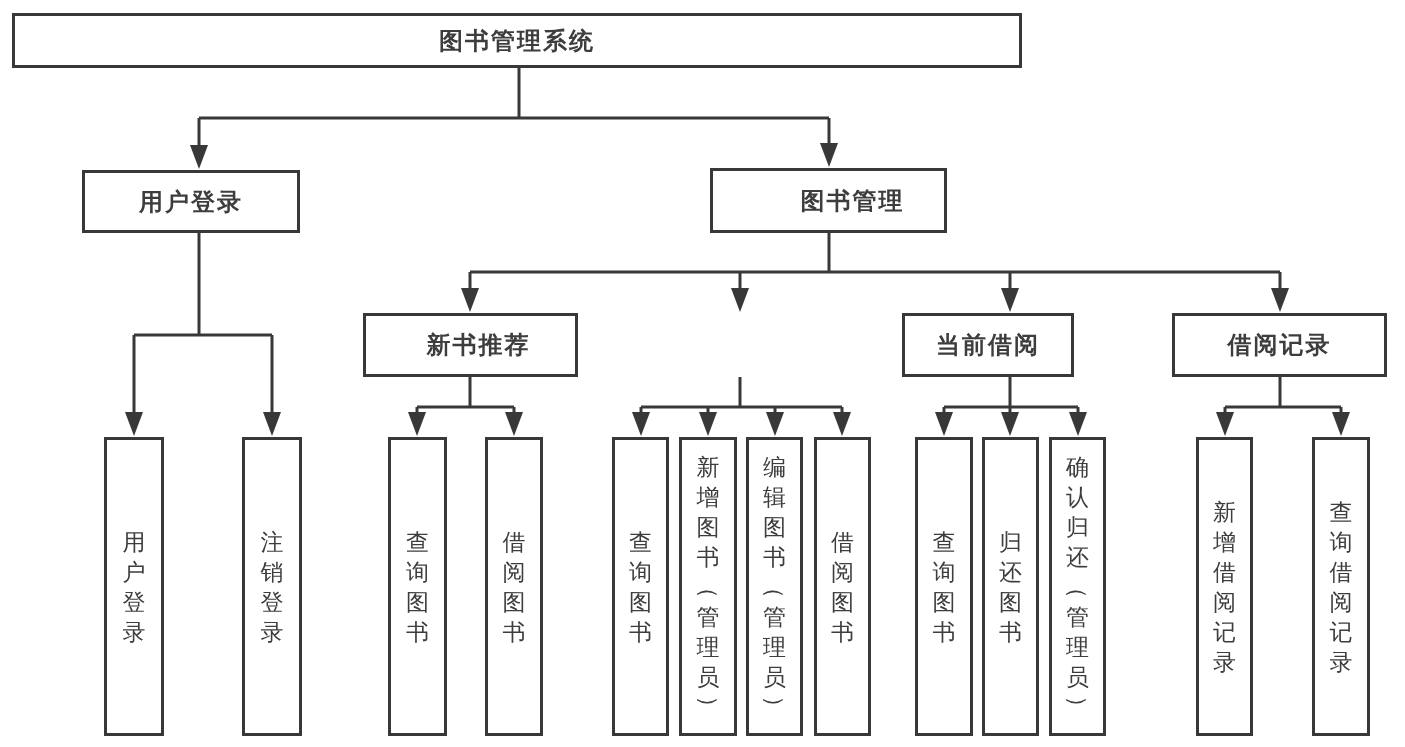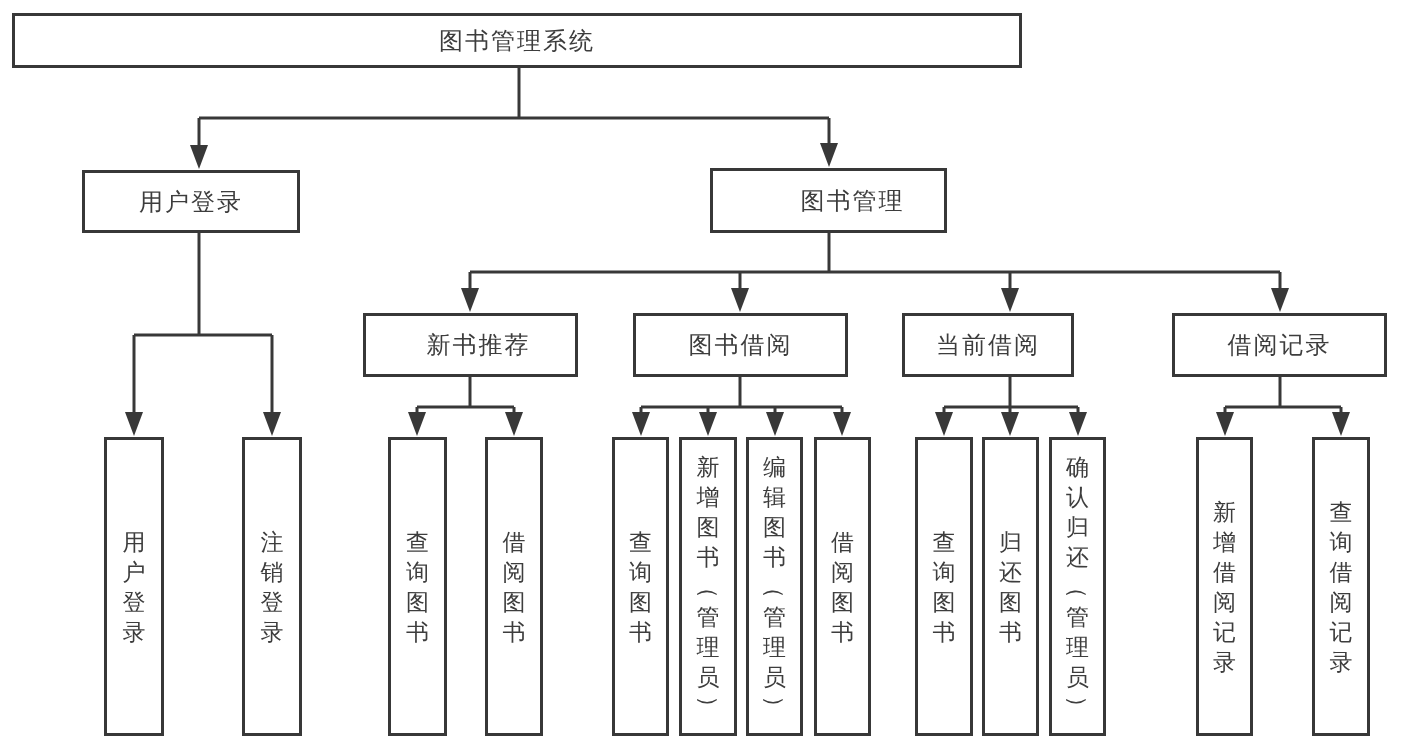--- a/index.html
+++ b/index.html
@@ -27,20 +27,21 @@
     box-sizing:border-box;
     border:3px solid var(--line);
     background:#ffffff;
     display:flex;
     align-items:center;
     justify-content:center;
     font-size:24px;
     letter-spacing:2px;
     color:var(--text);
     z-index:2;
+    font-weight:bold;
   }
   .leaf{
     position:absolute;
     top:437px;
     height:299px;
     box-sizing:border-box;
     border:3px solid var(--line);
     background:#ffffff;
     display:flex;
     flex-direction:column;
@@ -172,23 +173,20 @@
   <div class="node" style="left:82px;top:170px;width:218px;height:63px;">
     <span>用户登录</span>
   </div>
   <div class="node" style="left:710px;top:168px;width:237px;height:65px;padding-left:48px;">
     <span>图书管理</span>
   </div>
 
   <div class="node" style="left:363px;top:313px;width:215px;height:64px;padding-left:16px;">
     <span>新书推荐</span>
   </div>
-  <div class="node" style="left:633px;top:313px;width:215px;height:64px;">
-    <span>图书借阅</span>
-  </div>
   <div class="node" style="left:902px;top:313px;width:172px;height:64px;">
     <span>当前借阅</span>
   </div>
   <div class="node" style="left:1172px;top:313px;width:215px;height:64px;">
     <span>借阅记录</span>
   </div>
 
   <div class="leaf" style="left:104px;width:60px;">
       <div class="ch">用</div>
       <div class="ch">户</div>

